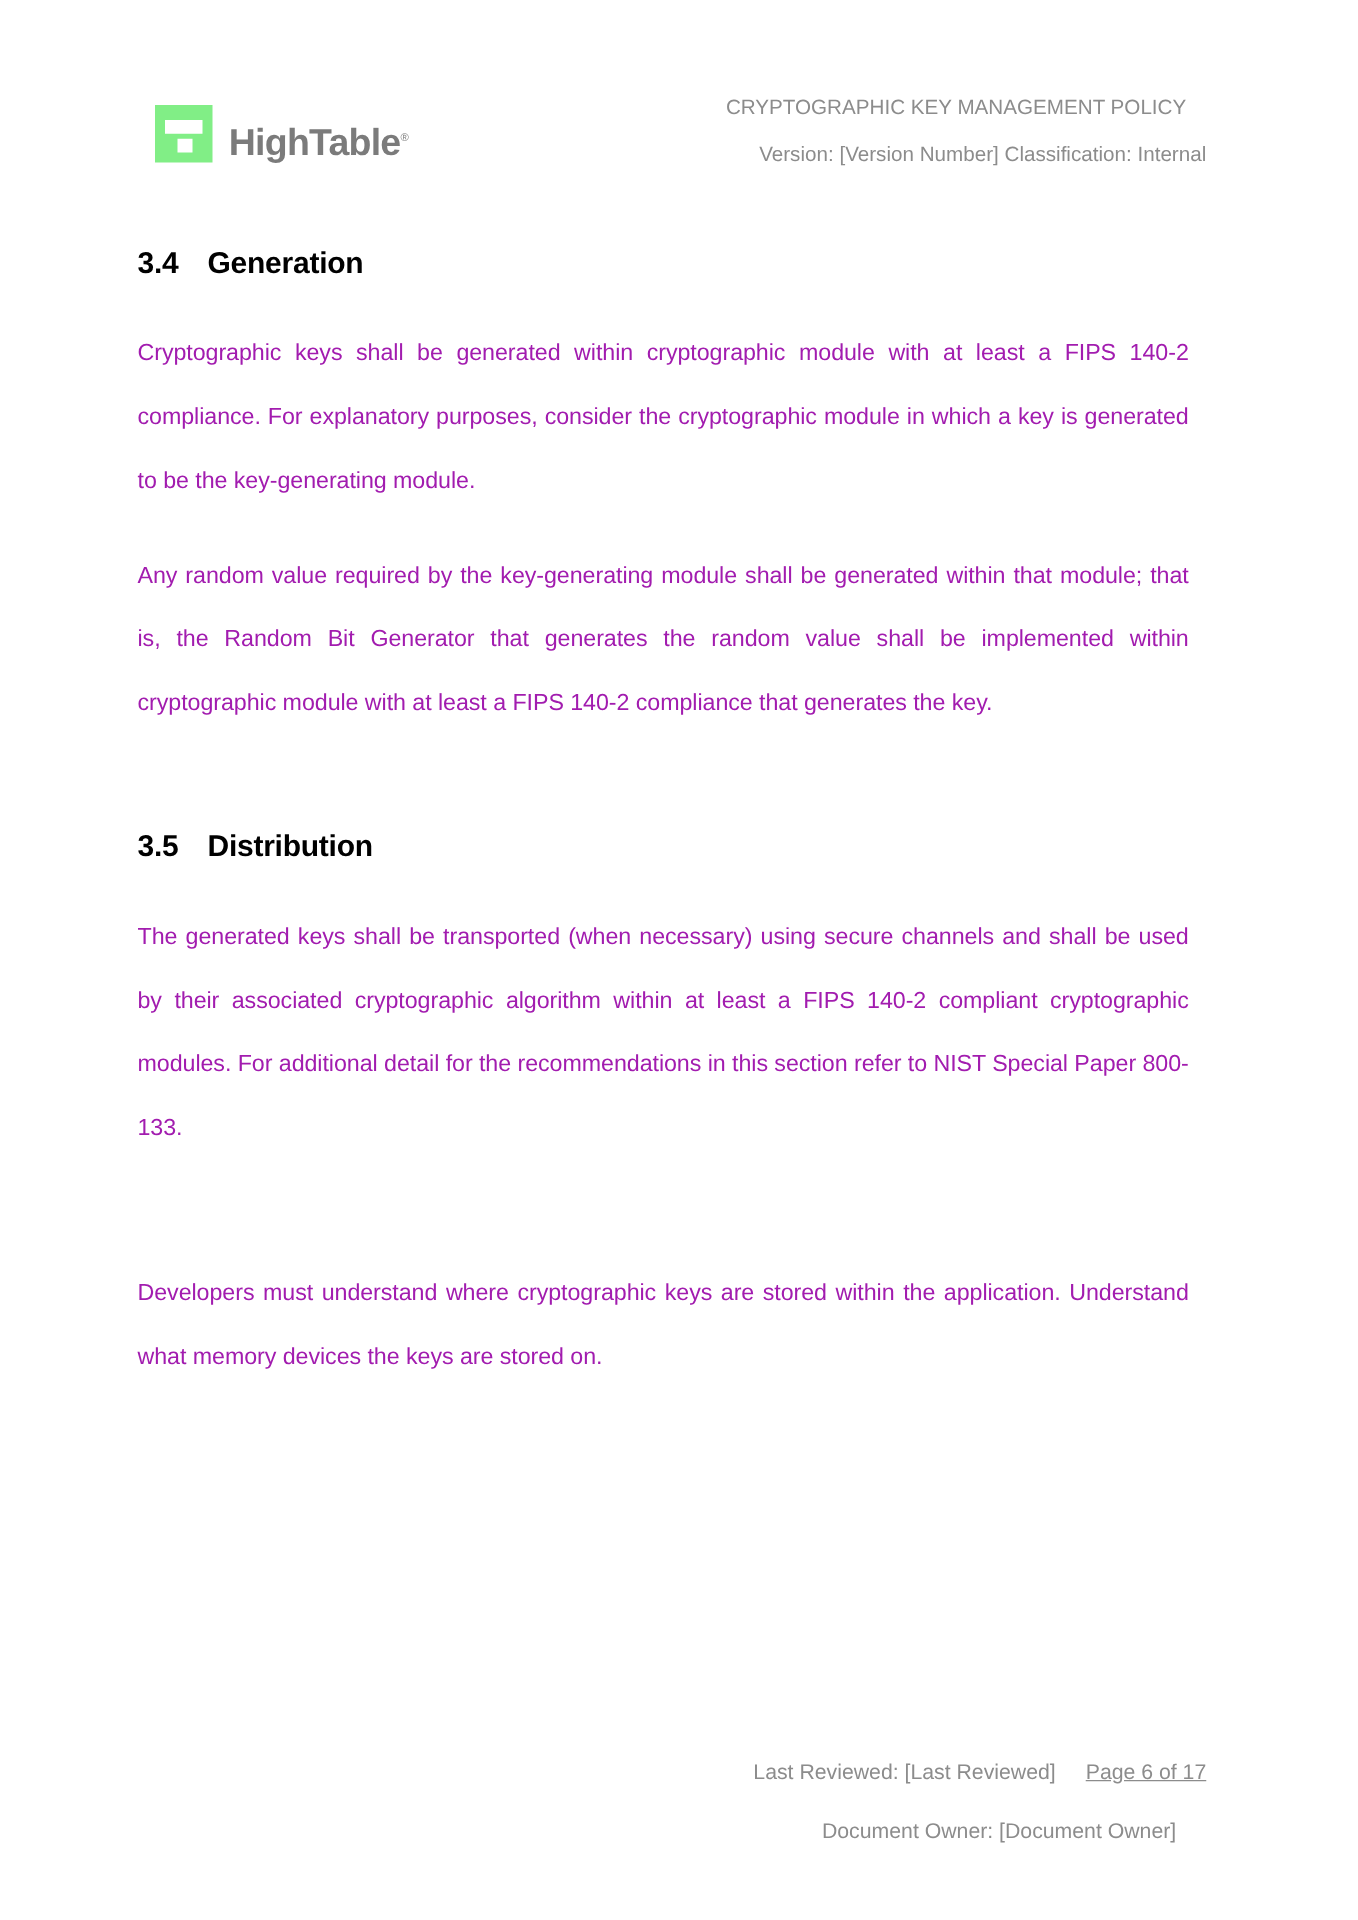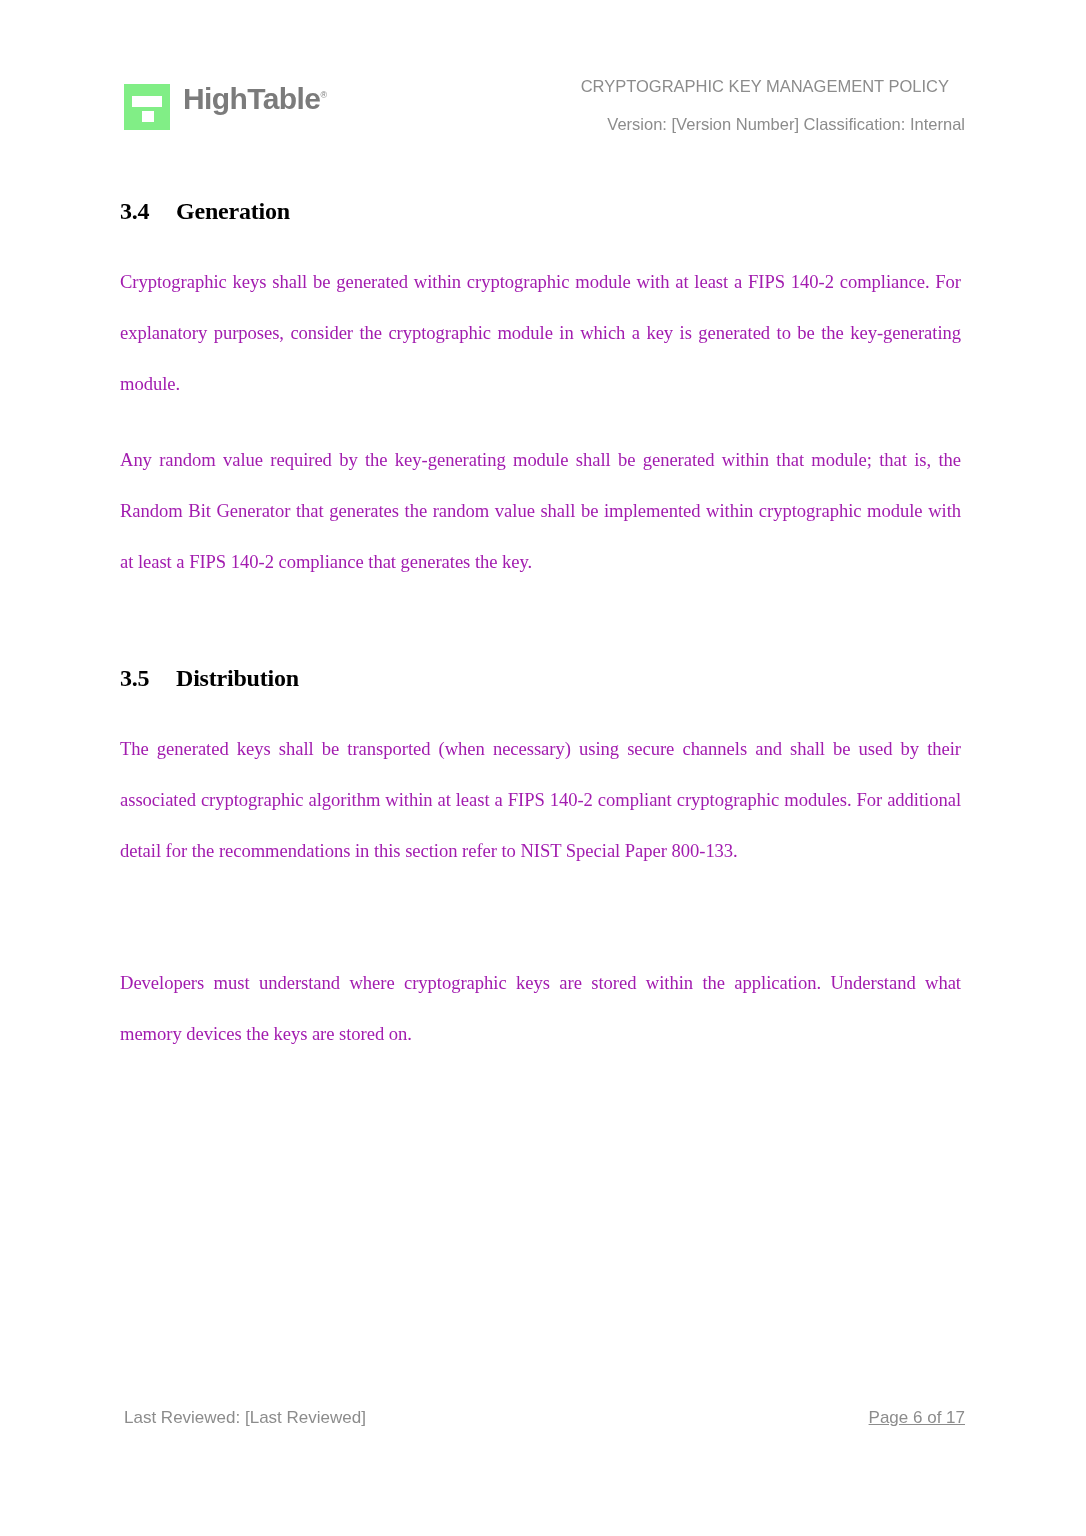--- a/index.html
+++ b/index.html
@@ -26,21 +26,21 @@
     position: absolute;
     left: 124px;
     top: 74px;
     width: 841px;
     display: flex;
     align-items: flex-start;
     justify-content: space-between;
   }
   .brand {
     display: flex;
-    align-items: flex-start;
+    align-items: flex-end;
     gap: 13px;
     margin-top: 10px;
   }
   .brand-mark {
     position: relative;
     width: 46px;
     height: 46px;
     background: #81ee86;
     flex: none;
   }
@@ -88,24 +88,23 @@
     white-space: nowrap;
   }
   .header-subtitle {
     margin: 0;
     white-space: nowrap;
   }
 
   
   .content {
     position: absolute;
-    left: 120px;
+    left: 110px;
     top: 196px;
     width: 841px;
-    font-family: Liberation Serif, serif;
   }
   h2.section-heading {
     font-size: 24px;
     font-weight: bold;
     color: #000000;
     margin: 0;
     line-height: 1.25;
     letter-spacing: -0.2px;
     display: flex;
   }
@@ -130,22 +129,23 @@
   .page-footer {
     position: absolute;
     left: 124px;
     top: 1408px;
     width: 841px;
     color: #8c8c8c;
     font-size: 17px;
   }
   .footer-row {
     display: flex;
-    justify-content: space-between;
+    justify-content: flex-end;
     align-items: baseline;
+    gap: 24px;
   }
   .footer-row + .footer-row { margin-top: 27px; }
   .footer-left { white-space: nowrap; }
   .footer-right { white-space: nowrap; text-decoration: underline; }
 </style>
 </head>
 <body>
 
 <div class="page">
 
@@ -195,15 +195,19 @@
 
     <p class="body-para">Developers must understand where cryptographic keys are stored within the application. Understand what memory devices the keys are stored on.</p>
 
   </div>
 
   <div class="page-footer">
     <div class="footer-row">
       <span class="footer-left">Last Reviewed: [Last Reviewed]</span>
       <span class="footer-right">Page 6 of 17</span>
     </div>
+    <div class="footer-row">
+      <span class="footer-left">Document Owner: [Document Owner]</span>
+      <span class="footer-right"></span>
+    </div>
   </div>
 
 </div>
 
 </body></html>

